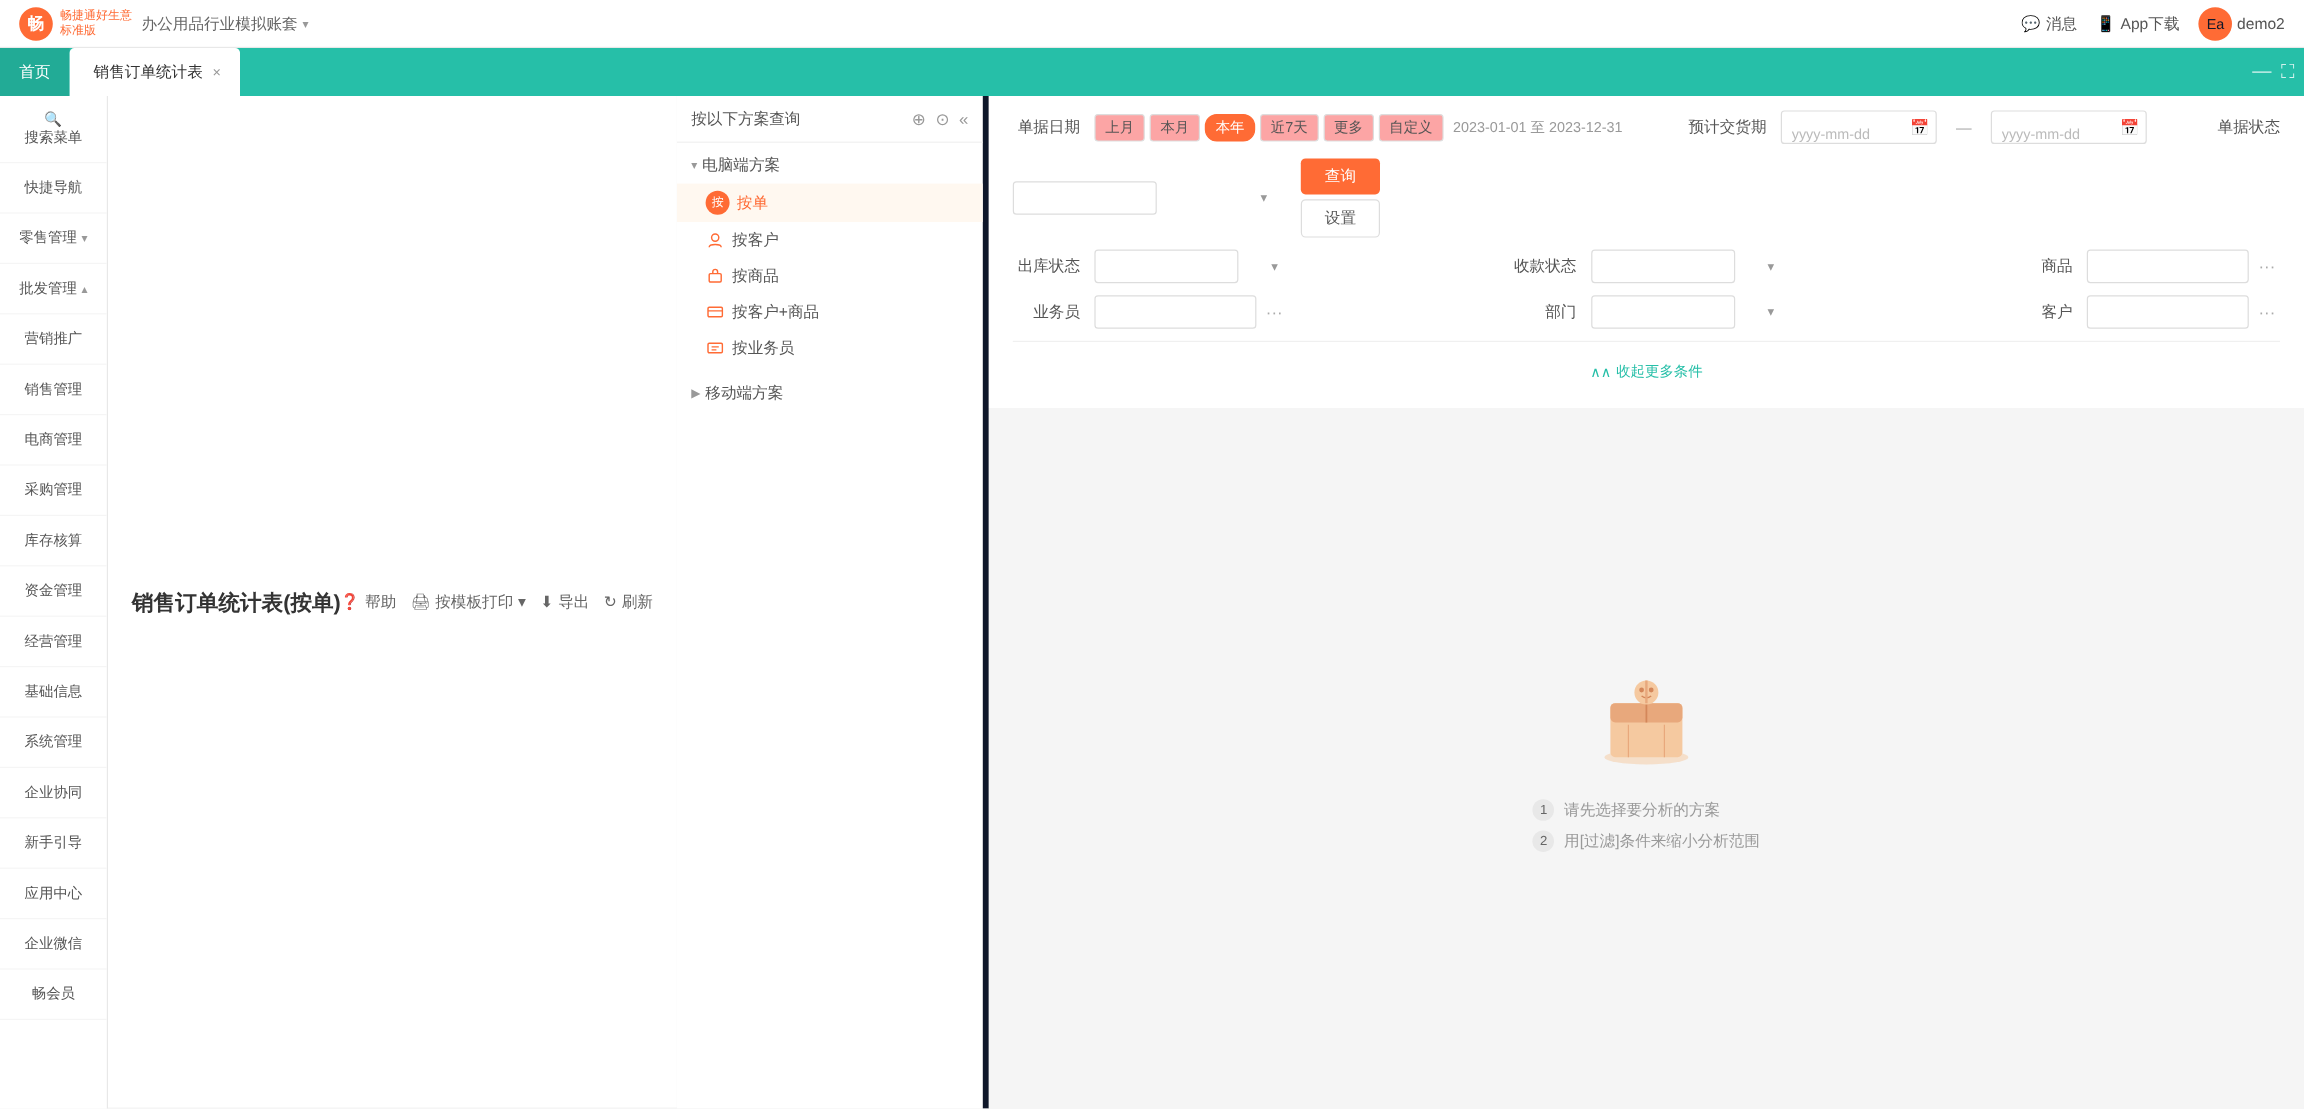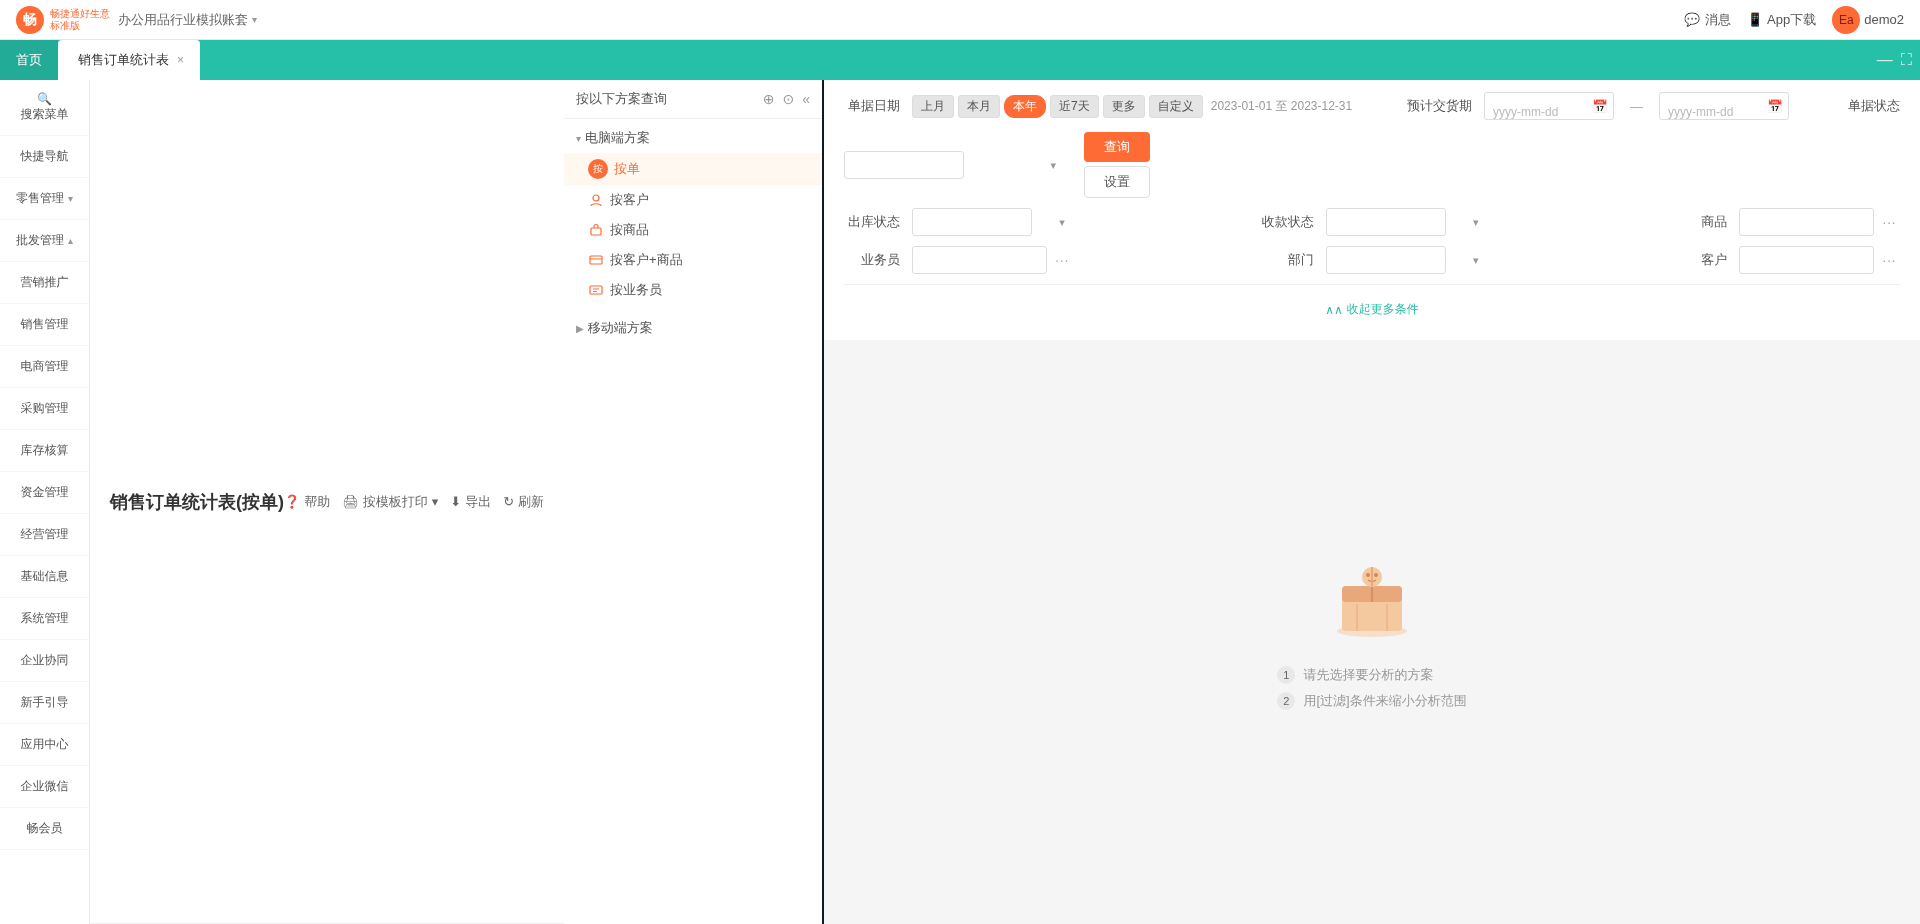--- a/index.html
+++ b/index.html
@@ -22,21 +22,21 @@
     .logo-icon {
       width: 28px; height: 28px; background: #ff6b35; border-radius: 50%;
       display: flex; align-items: center; justify-content: center;
       color: white; font-size: 14px; font-weight: bold;
     }
     .logo-text { font-size: 11px; color: #ff6b35; line-height: 1.2; }
     .breadcrumb-area { display: flex; align-items: center; gap: 4px; color: #666; font-size: 13px; }
     .breadcrumb-dropdown { color: #999; font-size: 10px; cursor: pointer; }
     .top-bar-right { display: flex; align-items: center; gap: 16px; }
     .top-right-item { display: flex; align-items: center; gap: 4px; color: #555; font-size: 13px; cursor: pointer; }
-    .avatar { width: 28px; height: 28px; border-radius: 50%; background: #ff6b35; display: flex; align-items: center; justify-content: center; color: #7f1d1d; font-size: 12px; }
+    .avatar { width: 28px; height: 28px; border-radius: 50%; background: #ff6b35; display: flex; align-items: center; justify-content: center; color: #0f172a; font-size: 12px; }
 
     
     .tab-bar {
       height: 40px;
       background: #26bfa8;
       display: flex;
       align-items: center;
       padding: 0 0;
     }
     .tab-item {
@@ -74,21 +74,21 @@
       background: #fff; padding: 12px 20px 0;
       display: flex; align-items: center; justify-content: space-between;
       border-bottom: 1px solid #f0f0f0;
     }
     .page-title { font-size: 18px; font-weight: bold; color: #333; padding-bottom: 12px; }
     .page-actions { display: flex; align-items: center; gap: 12px; padding-bottom: 12px; }
     .page-action-btn { display: flex; align-items: center; gap: 4px; color: #666; font-size: 13px; cursor: pointer; }
     .filter-row { display: flex; align-items: center; gap: 12px; margin-bottom: 10px; flex-wrap: wrap; }
     .filter-label { color: #555; font-size: 13px; white-space: nowrap; min-width: 56px; text-align: right; }
     .filter-date-group { display: flex; align-items: center; gap: 4px; }
-    .date-shortcut { padding: 2px 8px; border: 1px solid #ddd; border-radius: 3px; color: #555; font-size: 12px; cursor: pointer; background: #e5e5e5; }
+    .date-shortcut { padding: 2px 8px; border: 1px solid #ddd; border-radius: 3px; color: #555; font-size: 12px; cursor: pointer; background: #fca5a5; }
     .date-shortcut.active { background: #ff6b35; color: white; border-color: #ff6b35; border-radius: 10px; }
     .date-range-text { color: #999; font-size: 12px; margin-left: 4px; }
     .filter-input { width: 100%; height: 28px; border: 1px solid #ddd; border-radius: 3px; padding: 0 8px; font-size: 12px; color: #333; outline: none; }
     .filter-input::placeholder { color: #bbb; }
     .filter-select { height: 28px; border: 1px solid #ddd; border-radius: 3px; padding: 0 24px 0 8px; font-size: 12px; color: #333; outline: none; appearance: none; background: white; cursor: pointer; flex: 1; min-width: 120px; max-width: 220px; }
     .filter-select-wrapper { position: relative; flex: 1; min-width: 120px; max-width: 250px; }
     .filter-select-wrapper::after { content: '▾'; position: absolute; right: 8px; top: 50%; transform: translateY(-50%); color: #999; pointer-events: none; font-size: 11px; }
     .filter-date-input-wrapper { position: relative; }
     .filter-date-input { height: 28px; border: 1px solid #ddd; border-radius: 3px; padding: 12px 28px 0 8px; font-size: 12px; color: #333; outline: none; width: 130px; }
     .filter-date-input::placeholder { color: #bbb; }
@@ -96,21 +96,21 @@
     .date-separator { color: #aaa; padding: 0 4px; }
     .dots-btn { color: #aaa; cursor: pointer; font-size: 14px; padding: 0 4px; }
     .collapse-btn {
       display: flex; align-items: center; justify-content: center;
       gap: 4px; color: #26bfa8; font-size: 12px; cursor: pointer;
       padding: 6px 12px; margin: 4px auto;
     }
 
     
     .left-panel {
-      width: 260px; background: #fff; border-right: 2px solid #0f172a;
+      width: 260px; background: #fff; border-right: 5px solid #0f172a;
       flex-shrink: 0; overflow-y: auto;
     }
     .left-panel-header {
       display: flex; align-items: center; justify-content: space-between;
       padding: 10px 12px; border-bottom: 1px solid #f0f0f0;
       color: #555; font-size: 13px;
     }
     .left-panel-title { font-size: 13px; color: #555; }
     .left-panel-actions { display: flex; gap: 8px; }
     .left-panel-action { color: #999; cursor: pointer; font-size: 14px; }

